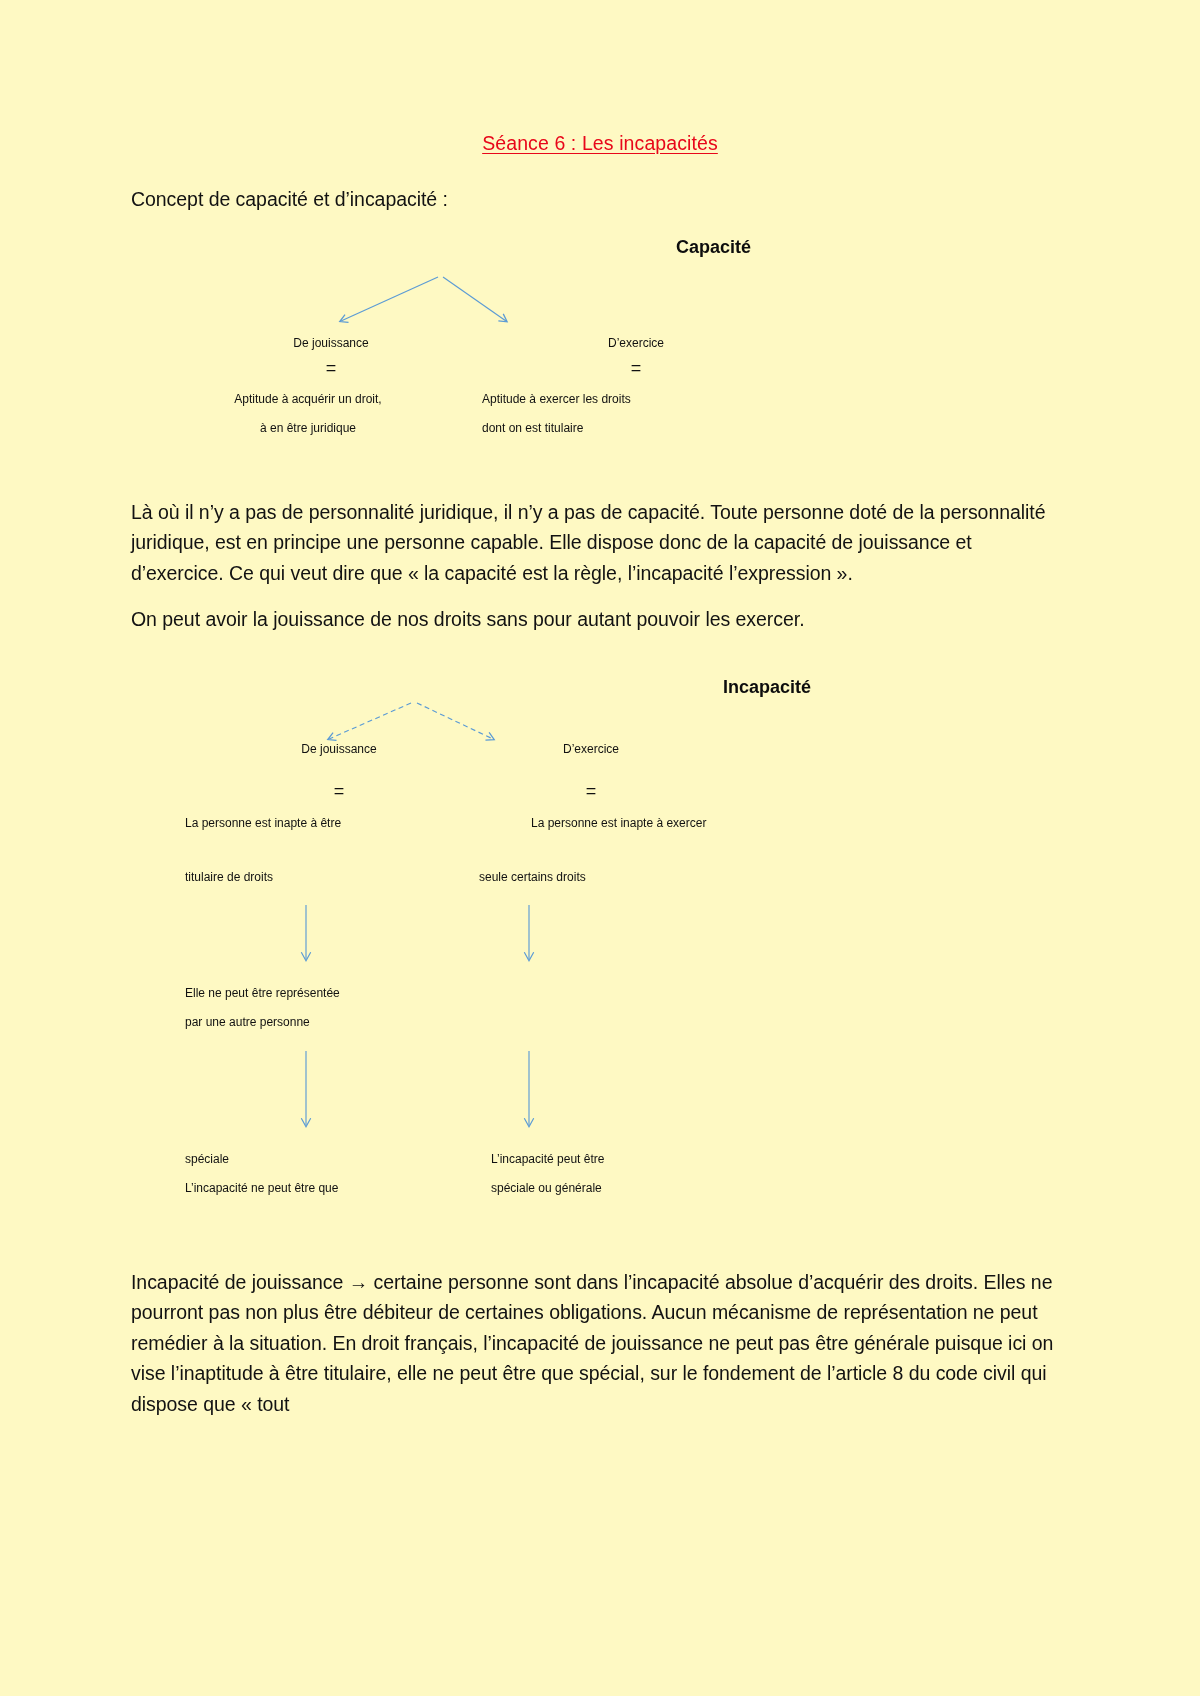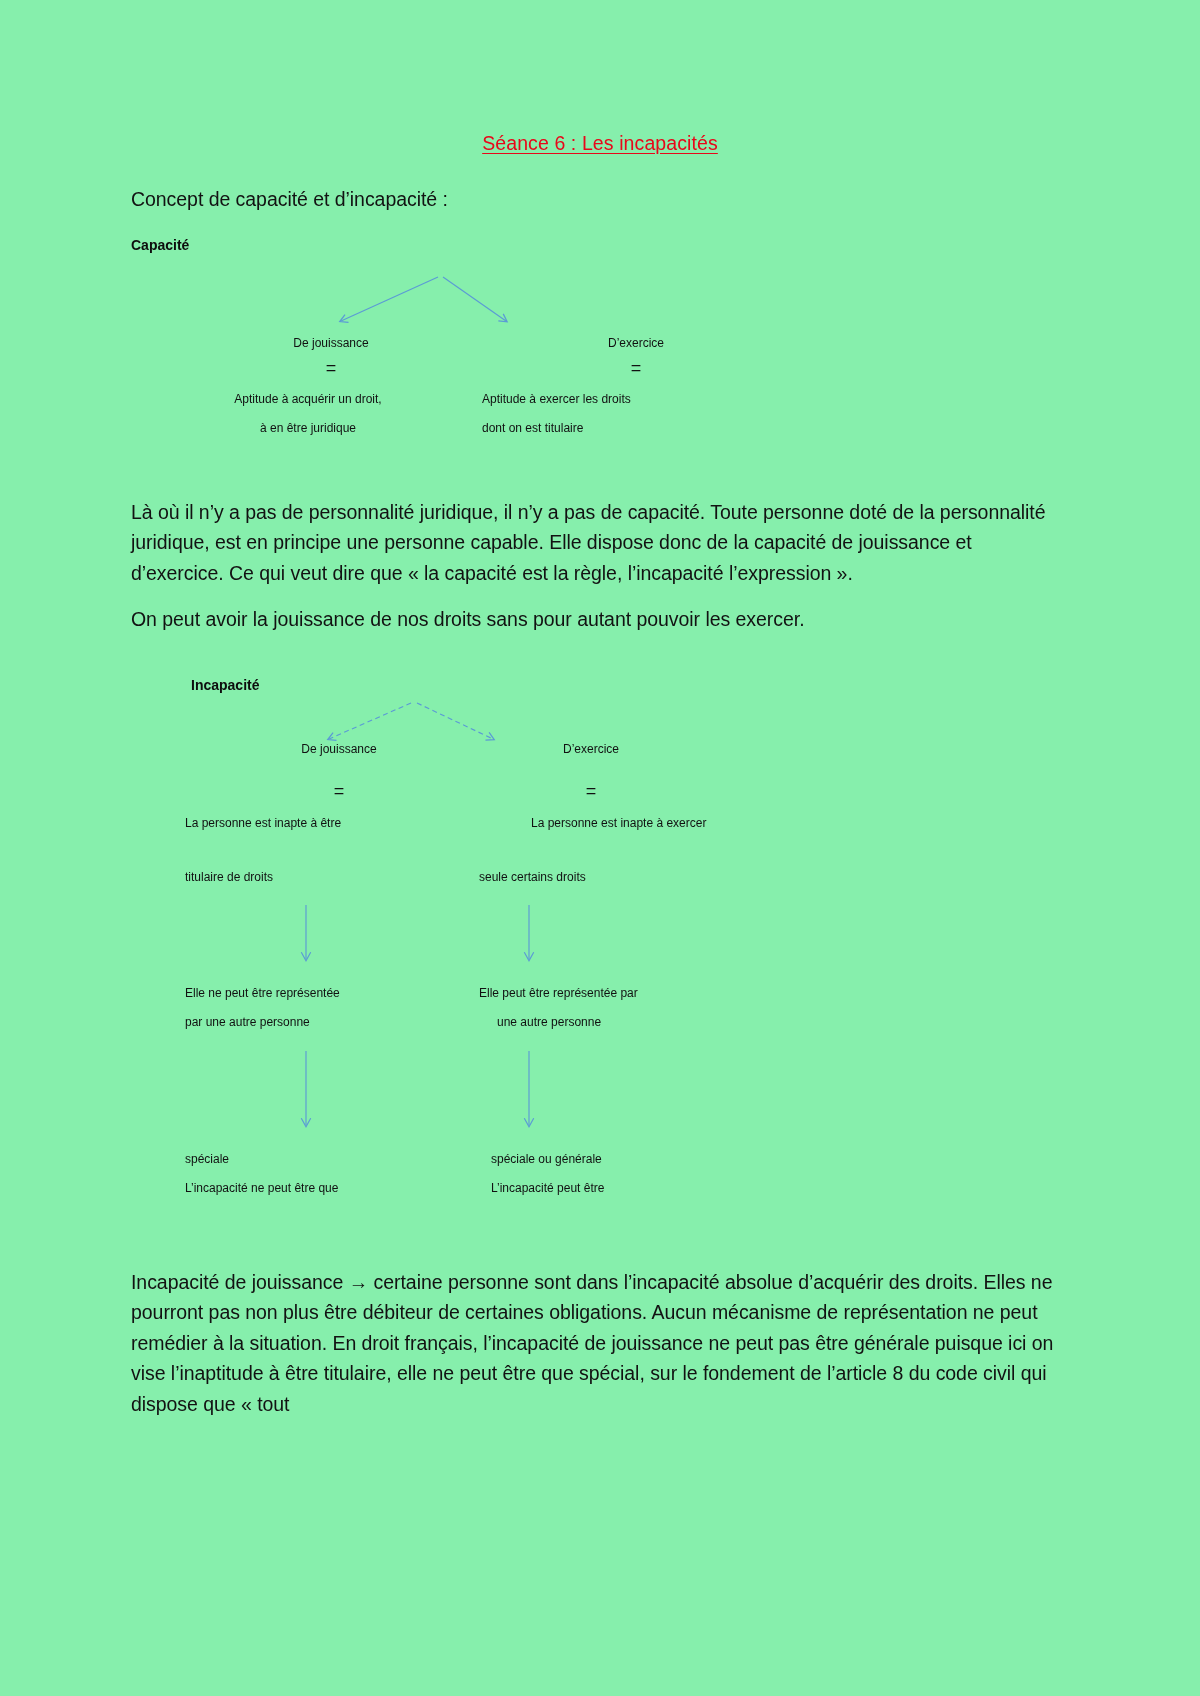--- a/index.html
+++ b/index.html
@@ -10,21 +10,21 @@
   }
   body {
     font-family: "Liberation Sans", sans-serif;
     color: #0d0d0d;
   }
   .page {
     position: relative;
     width: 1200px;
     height: 1696px;
     margin: 0 auto;
-    background: #86efac;
+    background: #fef9c3;
     overflow: hidden;
   }
   .sheet {
     position: absolute;
     left: 131px;
     top: 0;
     width: 938px;
     height: 1696px;
   }
 
@@ -53,24 +53,24 @@
   .para-intro { padding-top: 30px; }
   .gap-sm { height: 16px; }
   .gap-md { height: 30px; }
 
   
   .diagram {
     position: relative;
     width: 938px;
   }
   .diagram .node-title {
-    font-size: 14px;
+    font-size: 18px;
     font-weight: bold;
     color: #0d0d0d;
-    text-align: left;
+    text-align: right;
   }
   .diagram .branch-text {
     font-size: 12px;
     color: #111111;
     line-height: 29px;
     white-space: pre-line;
   }
   .eq {
     font-size: 18px;
     color: #111111;
@@ -204,32 +204,28 @@
       <div class="branch-text d2-t1-l">La personne est inapte à être</div>
       <div class="branch-text d2-t1-r">La personne est inapte à exercer</div>
 
       <div class="branch-text d2-t2-l">titulaire de droits</div>
       <div class="branch-text d2-t2-r">seule certains droits</div>
 
       <div class="d2-t3-l">
         <div class="branch-text">Elle ne peut être représentée</div>
         <div class="branch-text">par une autre personne</div>
       </div>
-      <div class="d2-t3-r d2-t3-r-in">
-        <div class="branch-text">Elle peut être représentée par</div>
-        <div class="branch-text" style="padding-left:18px;">une autre personne</div>
-      </div>
 
       <div class="d2-t4-l">
         <div class="branch-text">spéciale</div>
         <div class="branch-text">L’incapacité ne peut être que</div>
       </div>
       <div class="d2-t4-r">
+        <div class="branch-text">L’incapacité peut être</div>
         <div class="branch-text">spéciale ou générale</div>
-        <div class="branch-text">L’incapacité peut être</div>
       </div>
     </div>
 
     <div class="gap-md"></div>
     <p class="para">Incapacité de jouissance → certaine personne sont dans l’incapacité absolue d’acquérir des droits. Elles ne pourront pas non plus être débiteur de certaines obligations. Aucun mécanisme de représentation ne peut remédier à la situation. En droit français, l’incapacité de jouissance ne peut pas être générale puisque ici on vise l’inaptitude à être titulaire, elle ne peut être que spécial, sur le fondement de l’article 8 du code civil qui dispose que « tout</p>
 
   </div>
 </div>
 
 </body></html>

